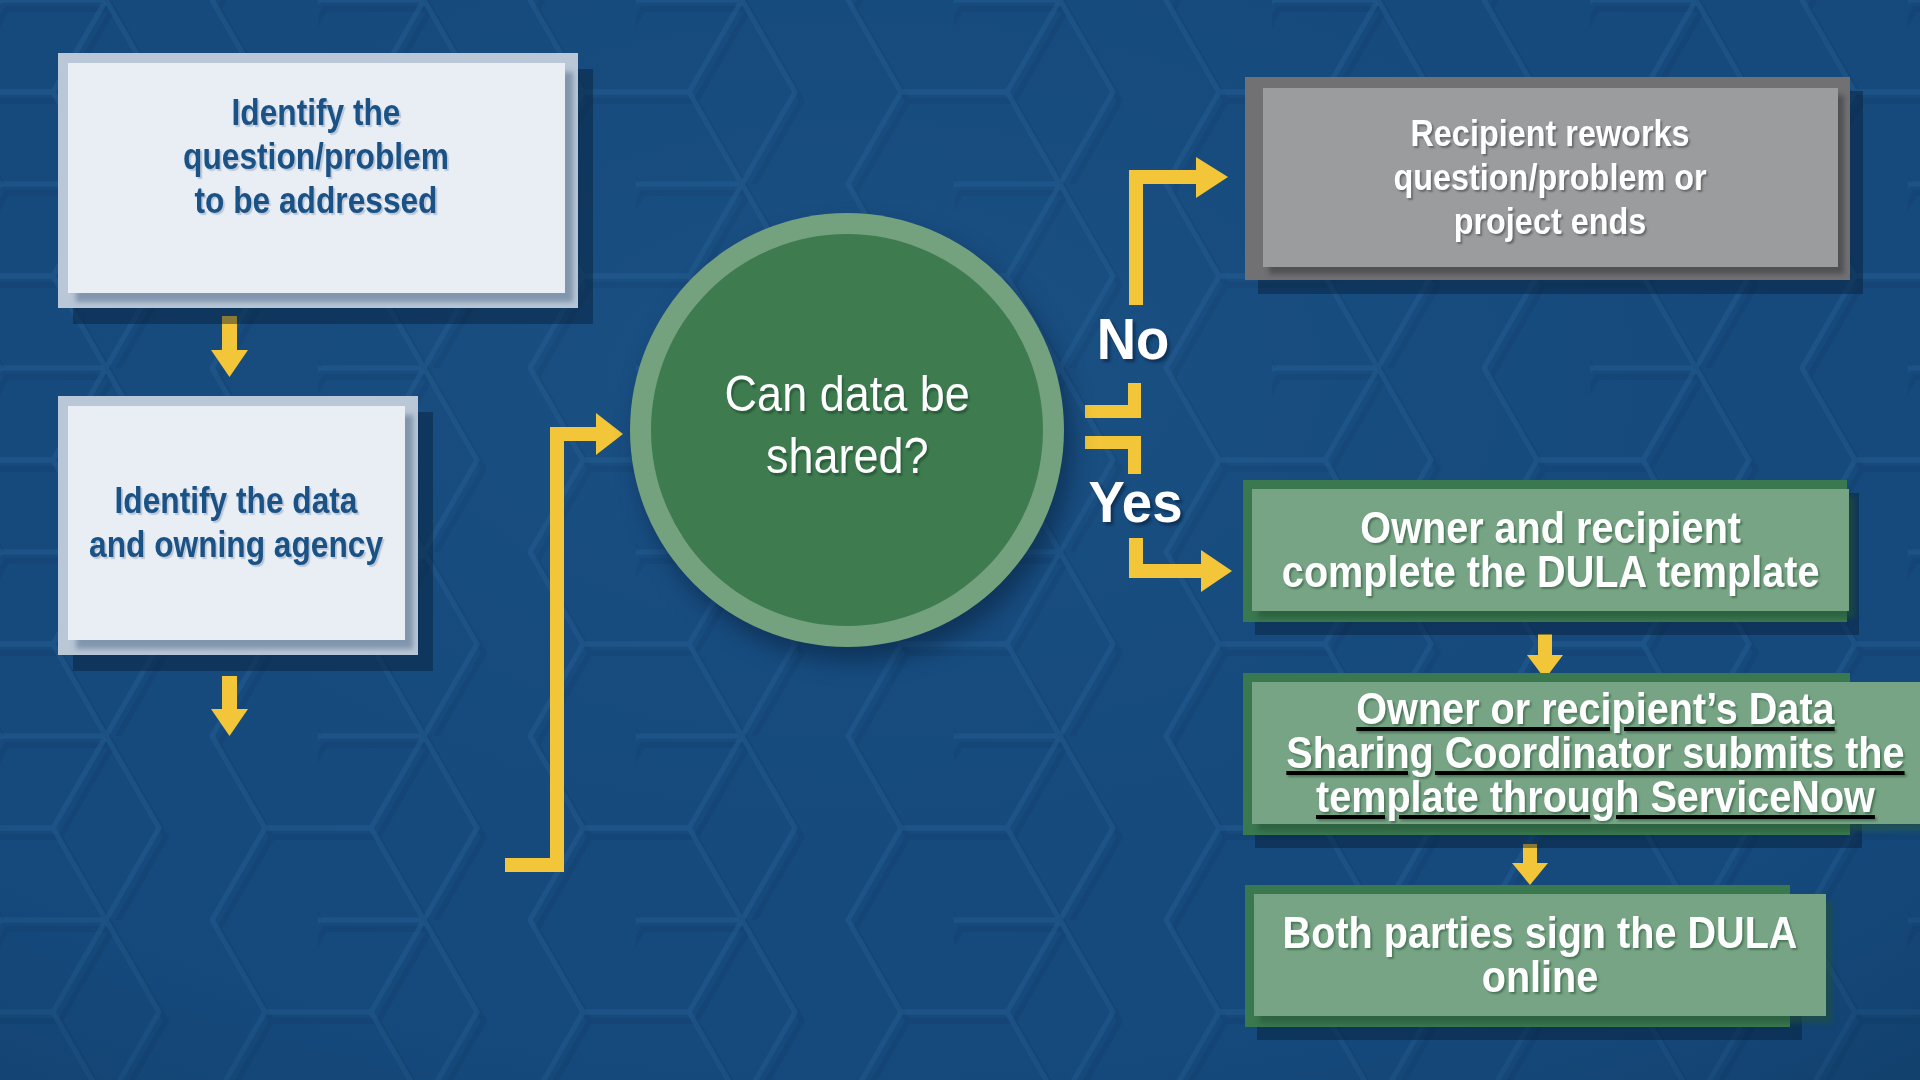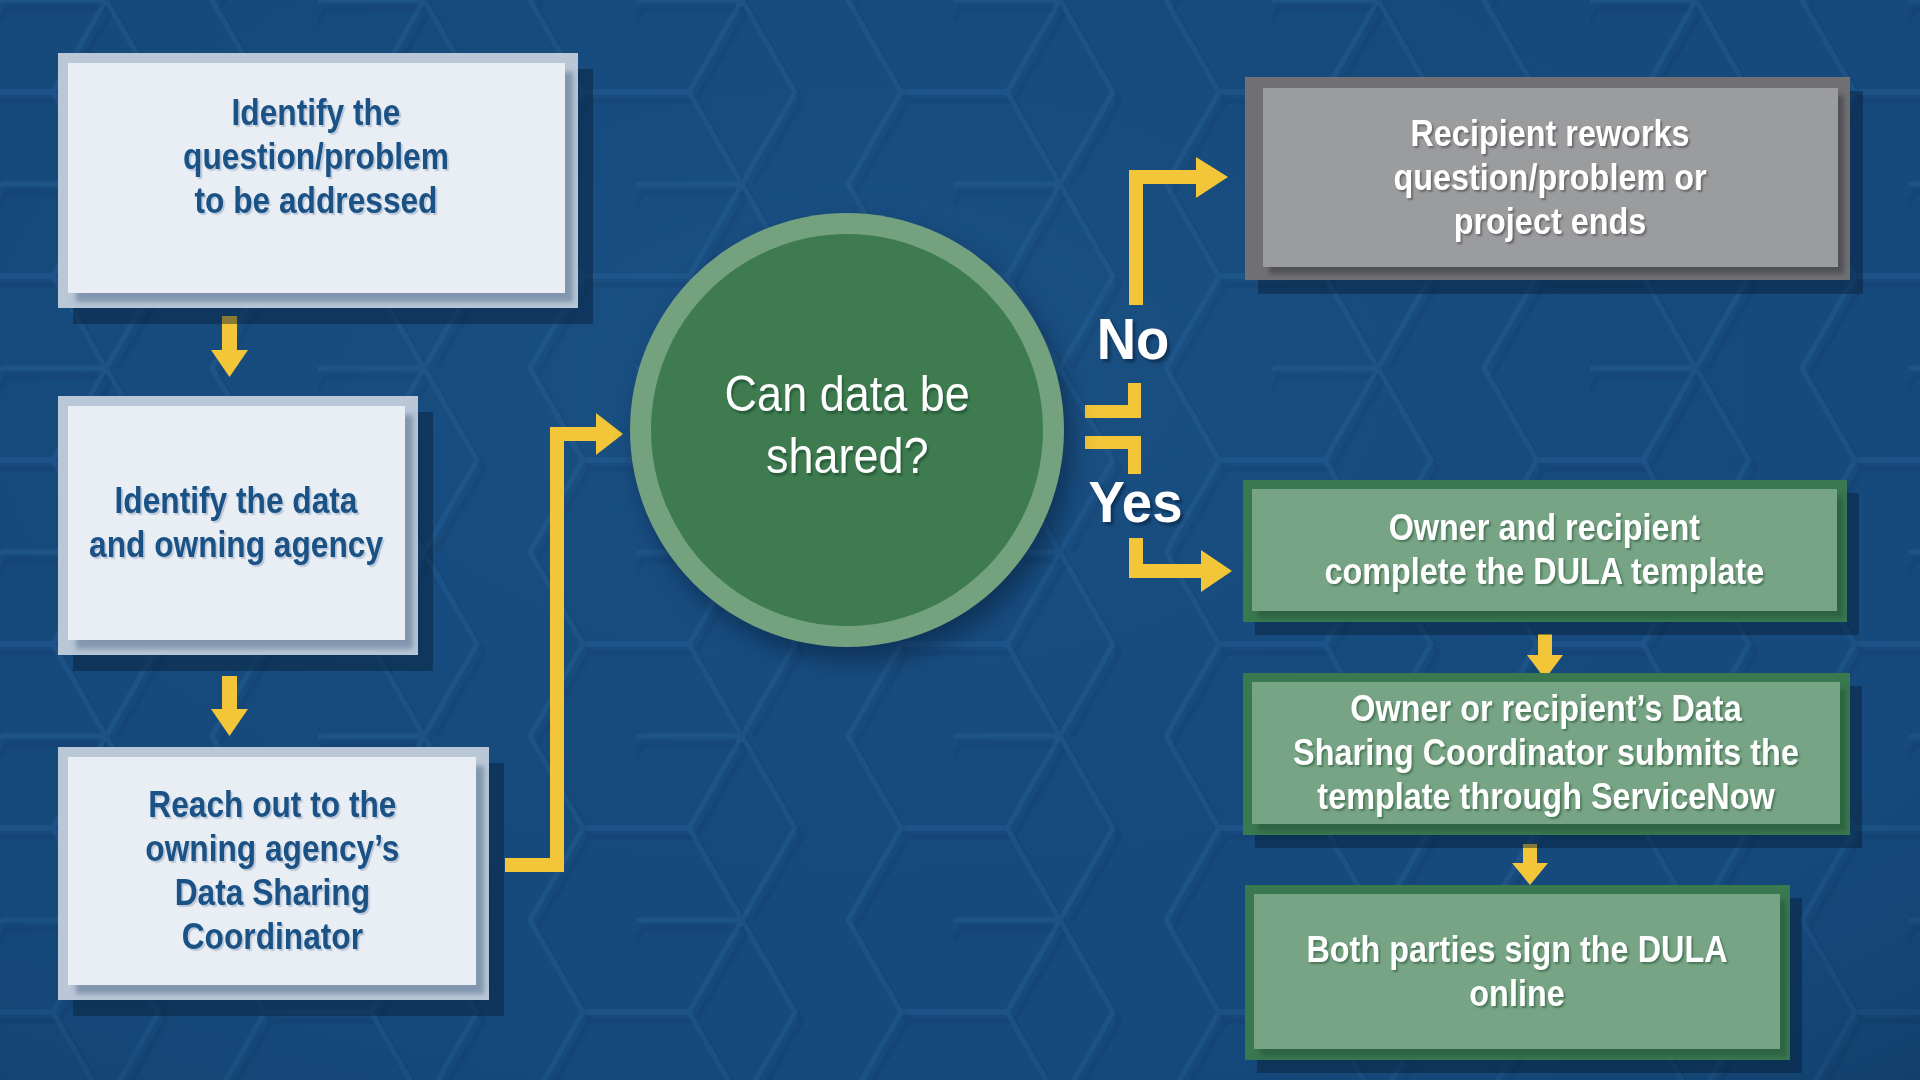--- a/index.html
+++ b/index.html
@@ -62,42 +62,43 @@
     text-shadow:2px 2px 2px rgba(70,70,74,0.6);
   }
   .green{
     background:var(--yes-box-frame,#3a7850);
     padding:9px 10px 11px 9px;
     box-shadow:12px 13px 0 rgba(6,28,53,0.45);
   }
   .green .inner{
     background:var(--yes-box-fill,#77a484);
     box-shadow:6px 7px 5px rgba(35,82,53,0.55);
-    color:var(--white-text,#ffffff);font-weight:bold;font-size:36px;line-height:44px;
+    color:var(--white-text,#ffffff);font-weight:bold;font-size:44px;line-height:44px;
     text-shadow:2px 2px 2px rgba(40,84,56,0.55);
+    align-items:flex-end;
   }
   .gray .txt,.green .txt{transform:scaleX(0.9);}
 
   
   .branch-label{
     position:absolute;color:var(--white-text,#ffffff);font-weight:bold;font-size:58px;
     line-height:1;text-align:center;transform:scaleX(0.94);
     text-shadow:3px 3px 3px rgba(4,24,46,0.5);
   }
 
   #connectors{position:absolute;inset:0;}
 
   
   #step1{left:58px;top:53px;width:520px;height:255px;}
   #step2{left:58px;top:396px;width:360px;height:259px;}
   #step3{left:58px;top:747px;width:431px;height:253px;}
   #outcome-no{left:1245px;top:77px;width:605px;height:203px;}
   #yes1{left:1243px;top:480px;width:604px;height:142px;}
-  #yes2{left:1243px;top:673px;width:607px;height:162px;}
-  #yes3{left:1245px;top:885px;width:545px;height:175px;}
+  #yes2{left:1243px;top:673px;width:607px;height:162px;text-decoration:underline;}
+  #yes3{left:1245px;top:885px;width:545px;height:142px;}
   #label-no{left:1053px;top:310px;width:160px;}
   #label-yes{left:1053px;top:473px;width:165px;}
 </style>
 </head>
 <body>
 
 <div id="stage">
 
   <svg id="hexbg" width="1920" height="1080" viewBox="0 0 1920 1080" aria-hidden="true">
     <defs>
@@ -185,30 +186,20 @@
 
   <div class="panel step" id="step2">
     <div class="inner">
       <div class="txt">
         <span class="ln">Identify the data</span>
         <span class="ln">and owning agency</span>
       </div>
     </div>
   </div>
 
-  <div class="panel step" id="step3">
-    <div class="inner">
-      <div class="txt">
-        <span class="ln">Reach out to the</span>
-        <span class="ln">owning agency’s</span>
-        <span class="ln">Data Sharing</span>
-        <span class="ln">Coordinator</span>
-      </div>
-    </div>
-  </div>
 
   <div id="decision">
     <div class="disc">
       <div class="txt">
         <span class="ln">Can data be</span>
         <span class="ln">shared?</span>
       </div>
     </div>
   </div>
 

